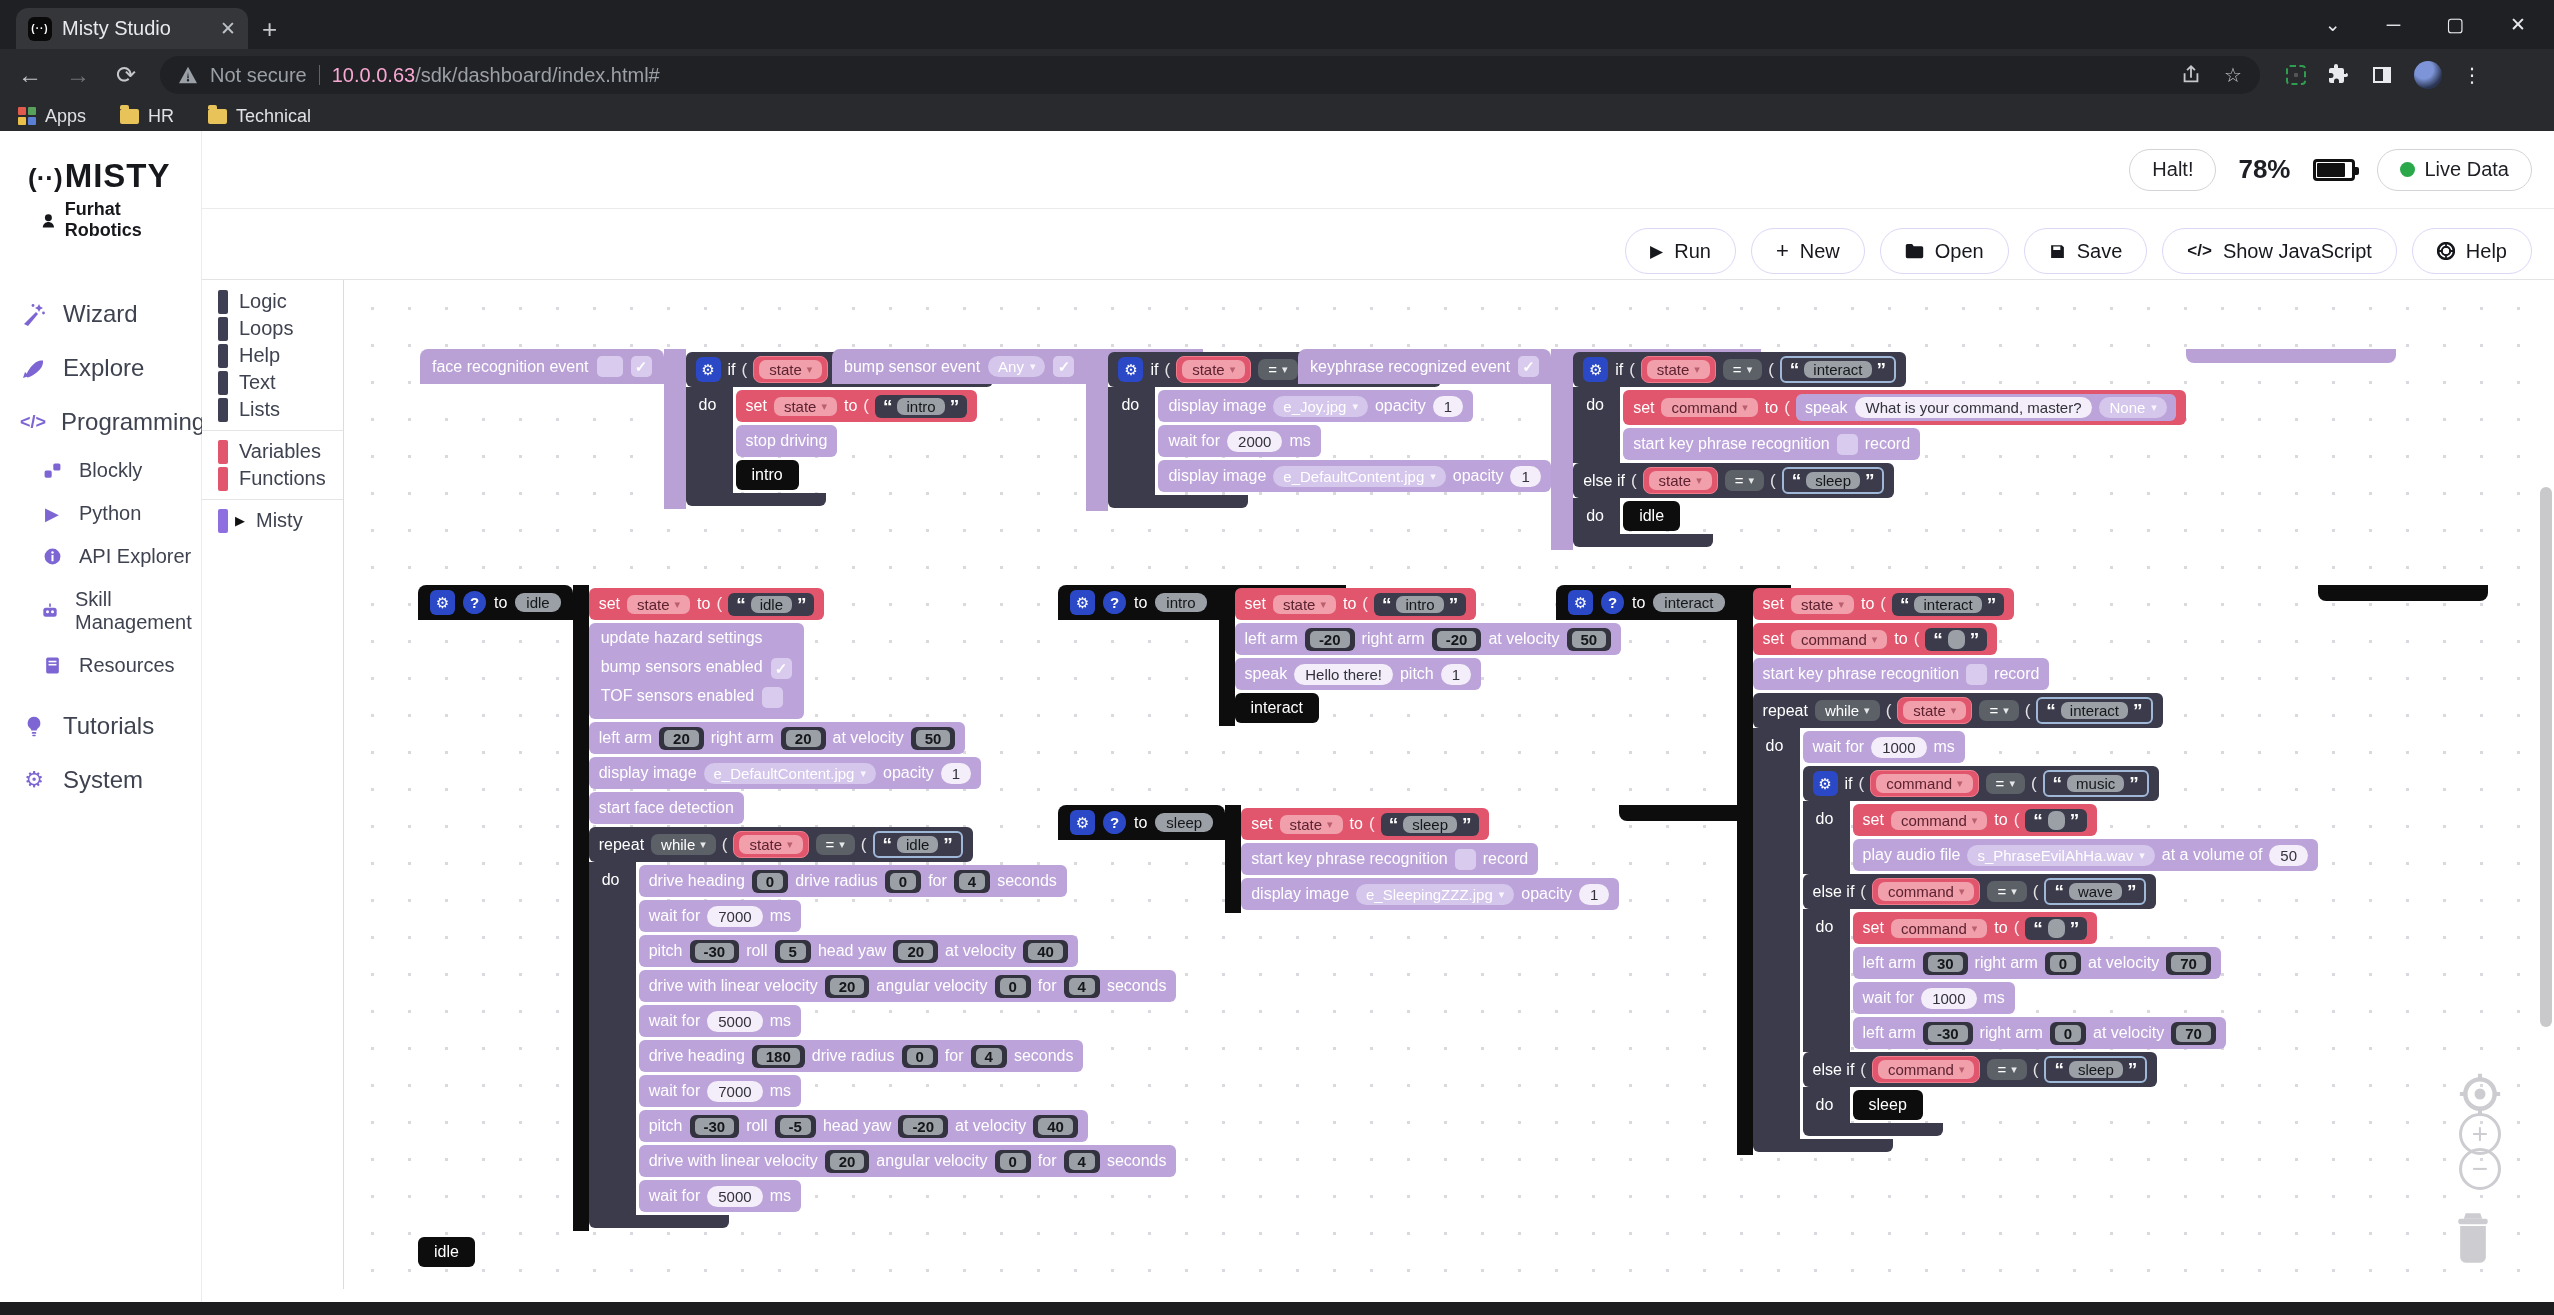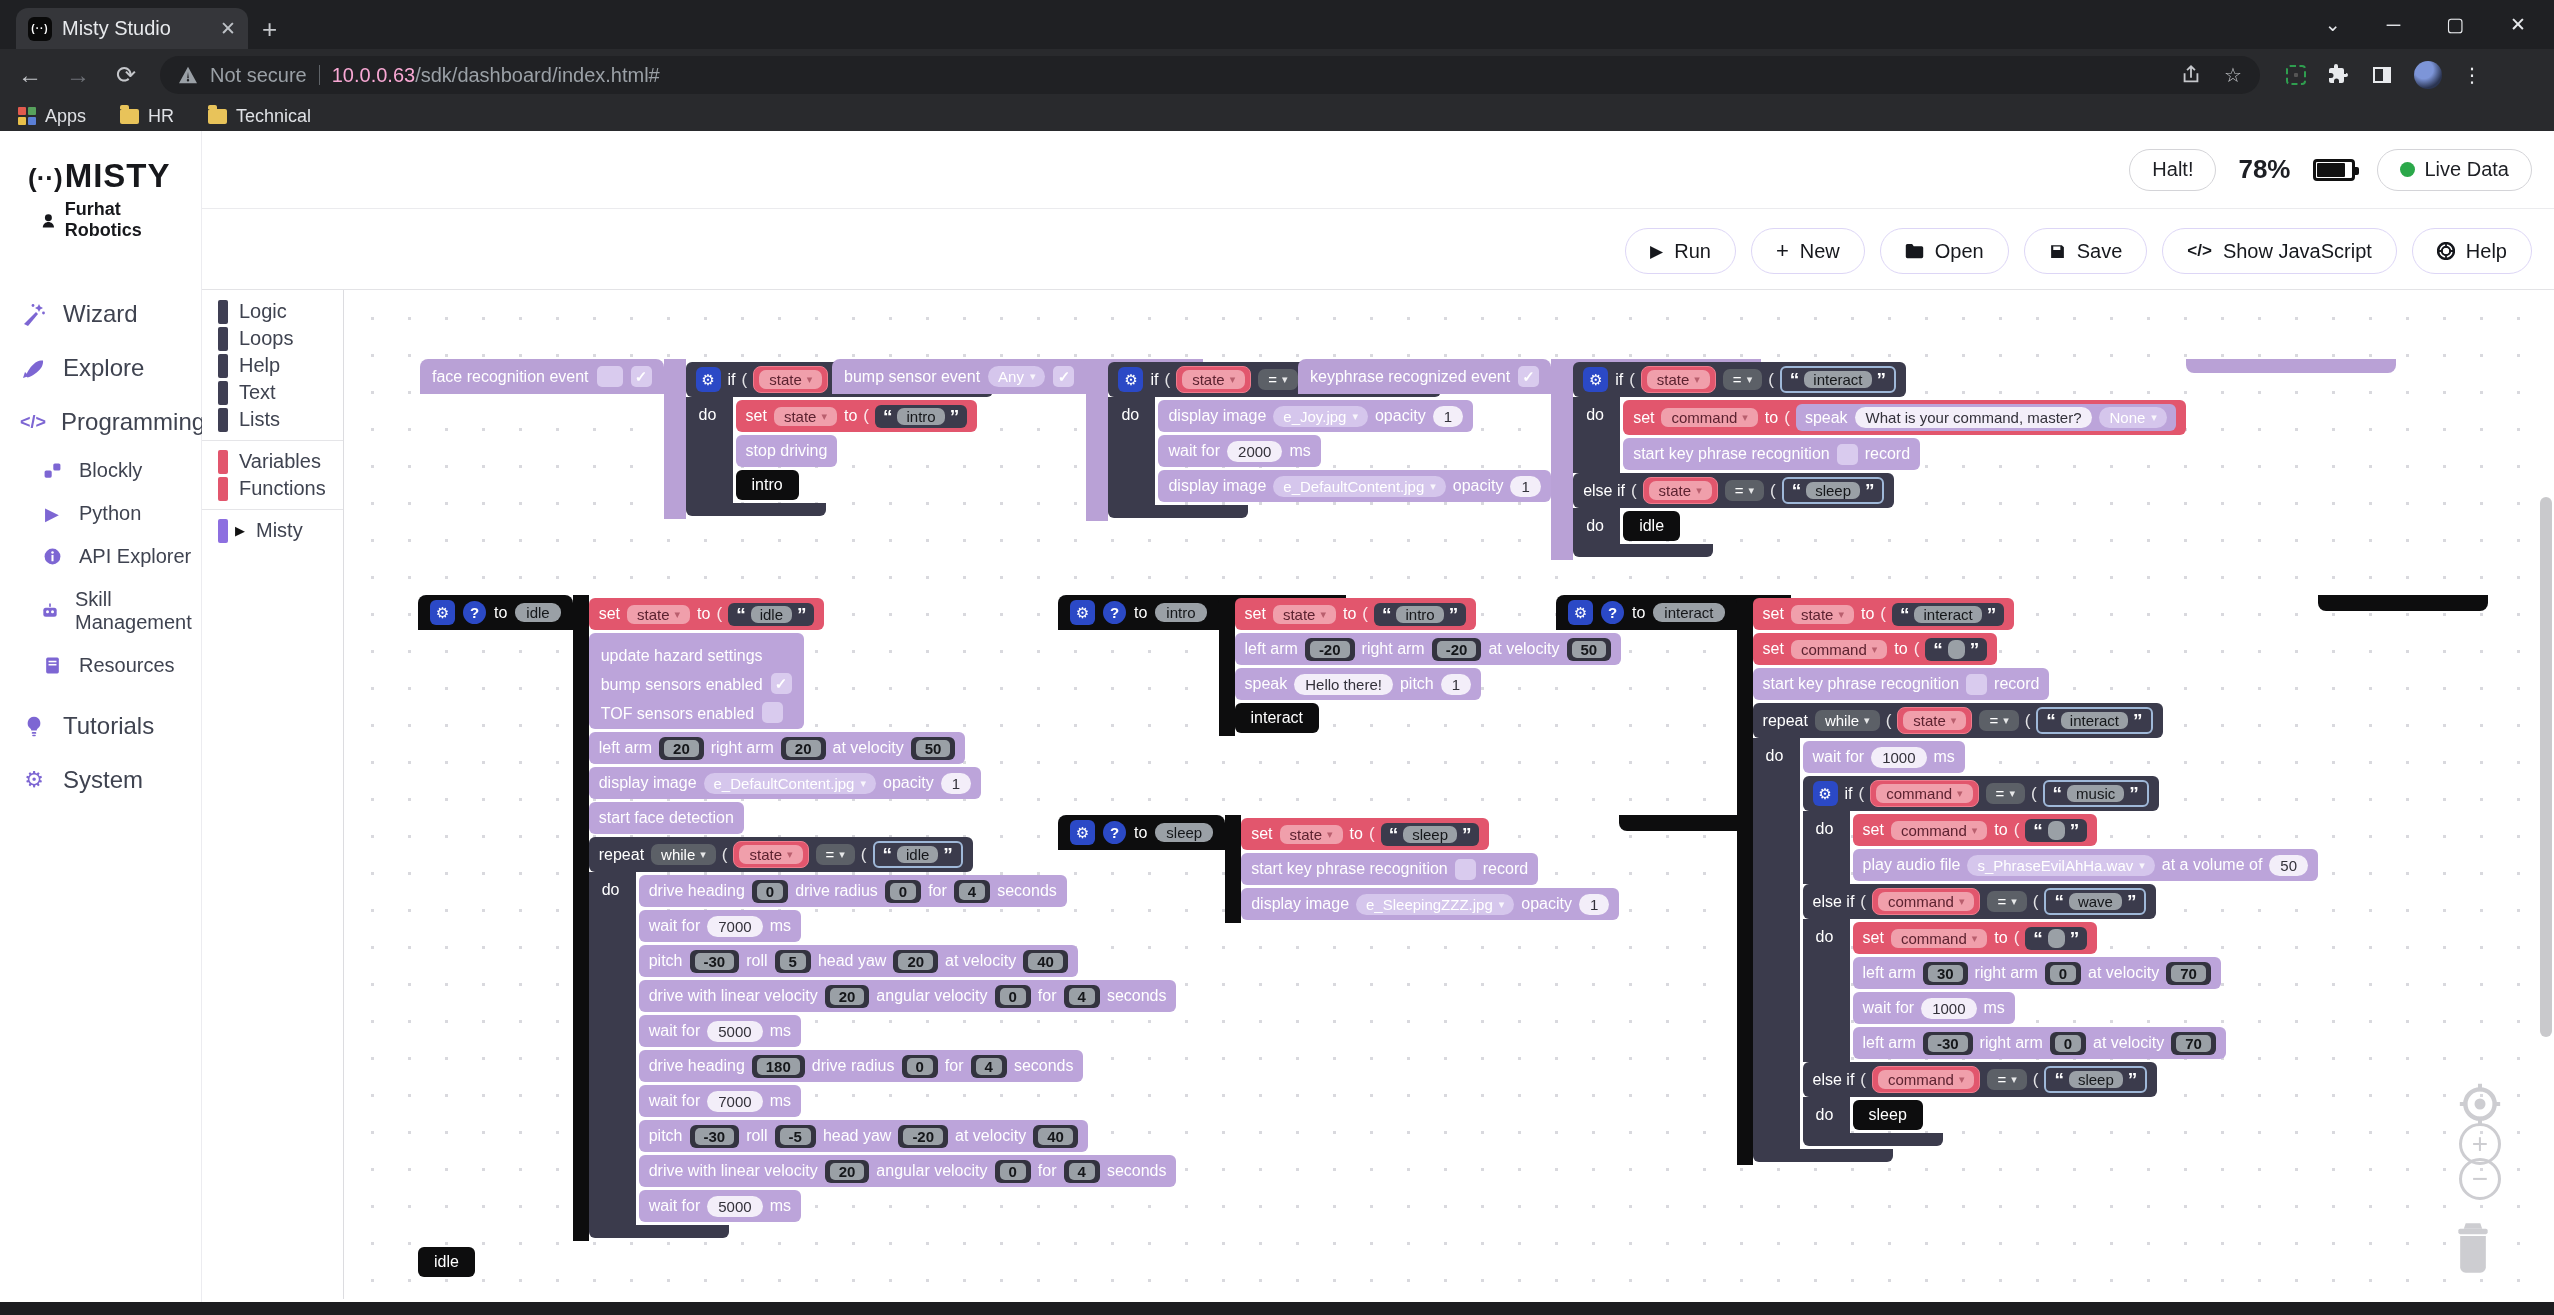--- a/index.html
+++ b/index.html
@@ -56,37 +56,37 @@
   .batt::before{content:"";position:absolute;left:1px;top:1px;bottom:1px;width:78%;background:#111;border-radius:1px}
   .batt::after{content:"";position:absolute;right:-7px;top:5px;width:4px;height:8px;background:#111;border-radius:0 2px 2px 0}
   .dotgreen{width:15px;height:15px;border-radius:50%;background:#2ba84a}
 
   .tbar{position:absolute;left:202px;top:78px;width:2352px;height:84px;background:#fff;display:flex;align-items:center;justify-content:flex-end;gap:15px;padding-right:22px}
   .tbtn{border:1.5px solid #ddd6f6;border-radius:23px;height:46px;display:flex;align-items:center;gap:11px;padding:0 24px;font-size:20px;color:#16181d;background:#fff}
   .tbtn .tic{font-size:17px;display:flex;align-items:center}
   .tbtn svg{fill:#16181d}
 
   
-  .blockly{position:absolute;left:202px;top:158px;width:2352px;height:1009px;border-top:1px solid #e3e3e6}
+  .blockly{position:absolute;left:202px;top:148px;width:2352px;height:1009px;border-top:1px solid #e3e3e6}
   .toolbox{position:absolute;left:0;top:0;width:142px;height:1009px;background:#fff;border-right:1px solid #dcdce0;padding-top:8px}
   .cat{display:flex;align-items:center;gap:11px;height:27px;padding-left:16px;font-size:20px;color:#3f4350}
   .cat .chip{width:10px;height:24px;border-radius:2px}
   .chip-dark{background:#3f3f53}.chip-red{background:#e2566d}.chip-purple{background:#8d6fe0}
   .cat .tri{font-size:13px;color:#111;margin-left:-4px}
   .tbdiv{height:1px;background:#e5e5e8;margin:7px 0}
   .ws{position:absolute;left:142px;top:0;width:2210px;height:1009px;background-color:#fff;background-image:radial-gradient(circle,#d9d9de 1.6px,transparent 1.7px);background-size:37px 37px;background-position:10px 10px;overflow:hidden}
   .ws-group{position:absolute}
 
   
   .blk-row{display:flex;align-items:center;gap:7px;padding:4px 10px;border-radius:6px;width:max-content;color:#fff;font-size:16px;min-height:32px}
   .lav{background:#bca4da}
   .red{background:#e2566d}
   .dark{background:#3b3b4c}
   .blk-row.multi{flex-direction:column;align-items:flex-start;gap:3px;padding:6px 12px}
-  .mline{display:flex;align-items:flex-end;gap:8px;min-height:26px}
+  .mline{display:flex;align-items:flex-start;gap:8px;min-height:26px}
   .blk-label{white-space:pre}
   .blk-notch{opacity:.85;font-size:17px;margin:0 -1px}
   .f-dd{background:#d5c6ec;color:#fff;border-radius:11px;padding:2px 10px;font-size:15px;display:inline-flex;align-items:center;gap:6px;white-space:pre}
   .f-op{background:#5c6067;color:#fff;border-radius:7px;padding:2px 10px;font-size:15px;display:inline-flex;align-items:center;gap:5px}
   .dd-caret{font-size:11px;opacity:.85}
   .f-field{background:#f3eef9;color:#33313a;border-radius:11px;padding:2px 11px;font-size:15px;white-space:pre}
   .f-empty{background:#d9cbee;width:26px;height:21px;border-radius:5px;display:inline-block}
   .f-check{width:21px;height:21px;background:#d9cbee;border-radius:5px;color:#fff;font-size:15px;font-weight:bold;display:inline-flex;align-items:center;justify-content:center}
   .f-socket{background:#3b3b4c;border-radius:6px;padding:3px 5px;display:inline-flex}
   .lav .f-socket,.dark .f-socket{background:#33333f}

